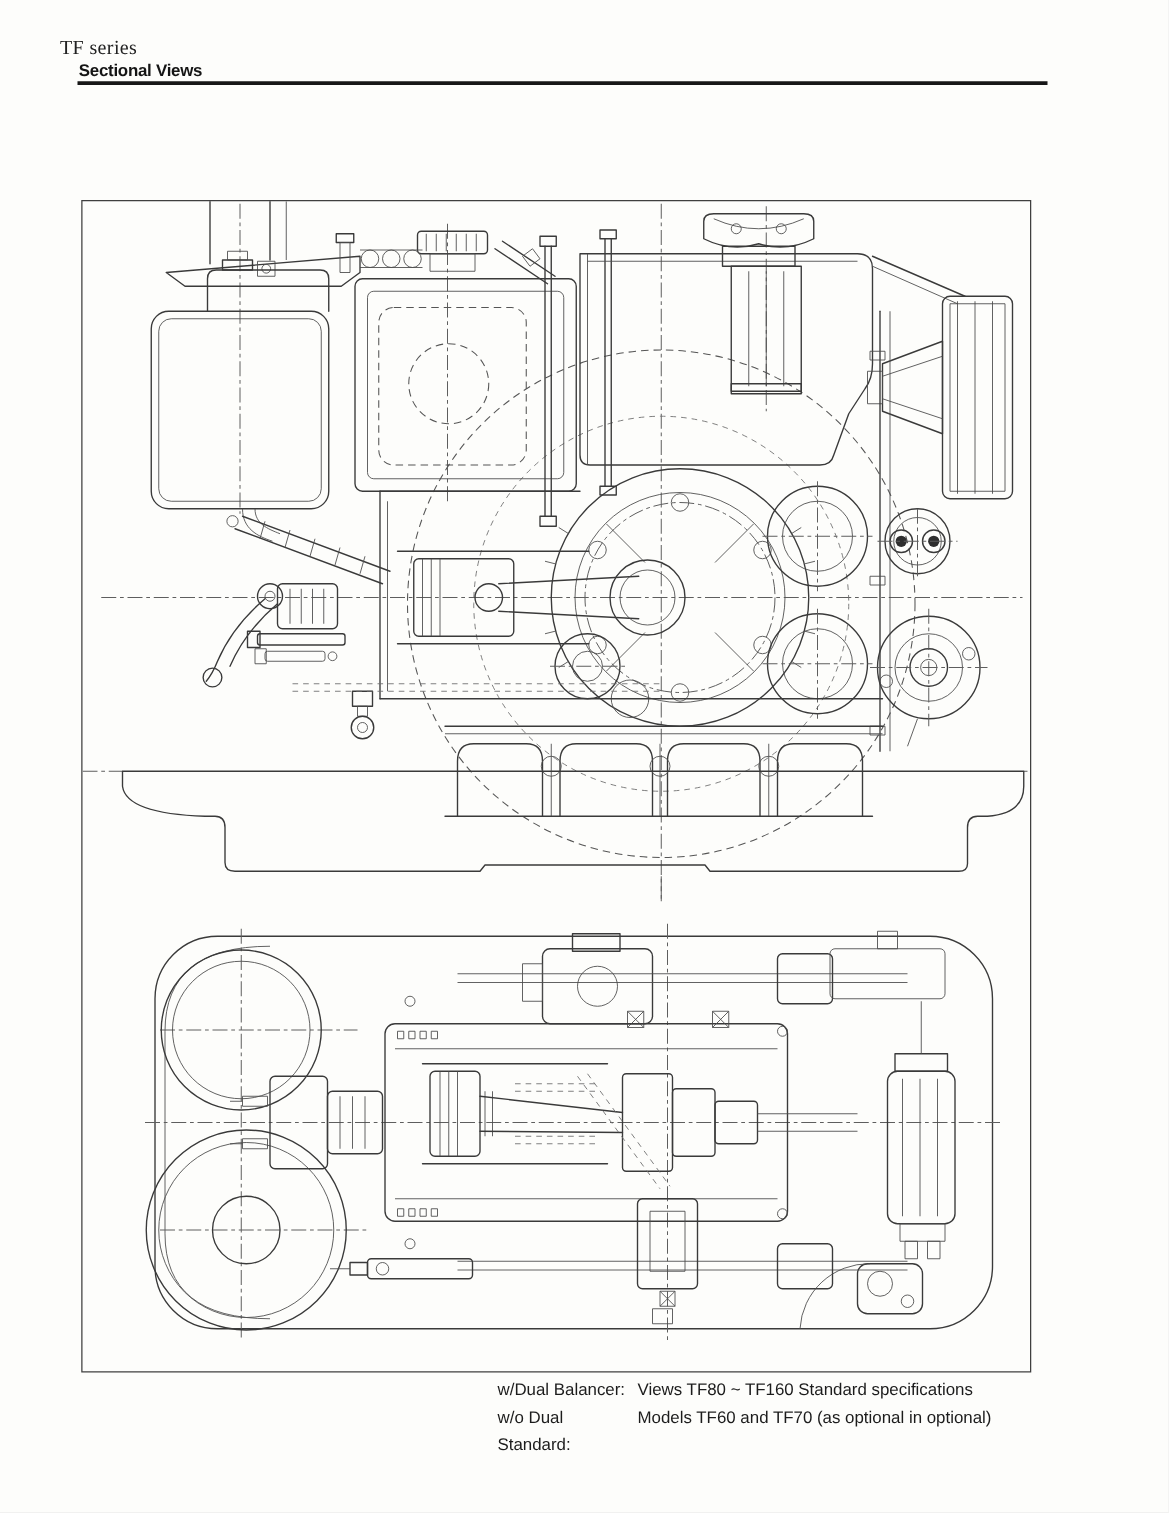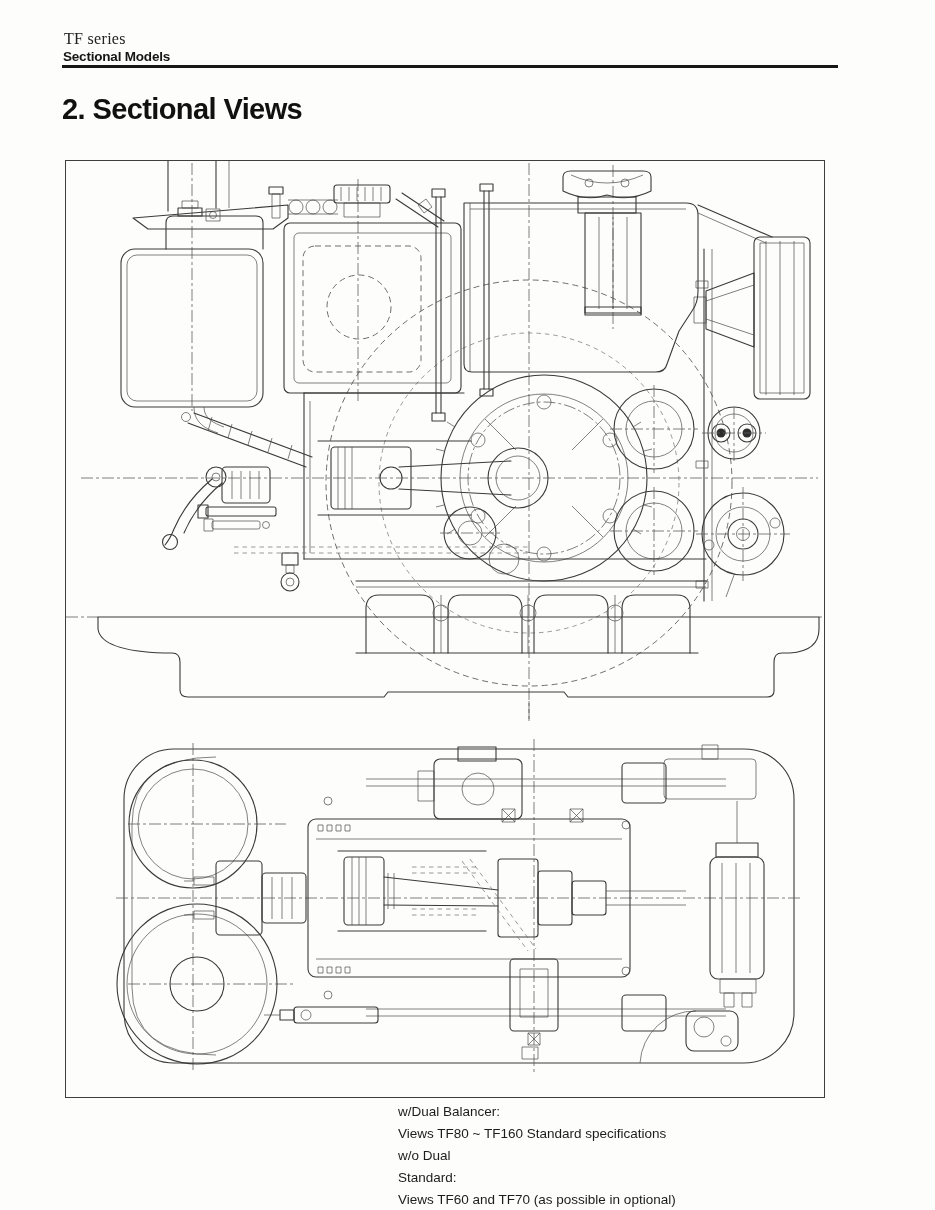--- a/index.html
+++ b/index.html
@@ -1,47 +1,46 @@
 <!DOCTYPE html>
 <html><head>
 <meta charset="utf-8">
 <style>
   html,body{margin:0;padding:0;background:#e8e8e8;}
   #page{position:relative;width:935px;height:1210px;background:#fdfdfb;overflow:hidden;
         font-family:"Liberation Sans",sans-serif;color:#1a1a1a;}
-  .hdr-series{position:absolute;left:64px;top:30px;font-family:"Liberation Serif",serif;
+  .hdr-series{position:absolute;left:48px;top:30px;font-family:"Liberation Serif",serif;
         font-size:16px;letter-spacing:.3px;color:#222;}
   .hdr-section{position:absolute;left:63px;top:49px;font-size:13.5px;font-weight:bold;
         letter-spacing:-.2px;color:#151515;}
   .hdr-rule{position:absolute;left:62px;top:65px;width:776px;height:3px;background:#171717;}
   .page-title{position:absolute;left:62px;top:93px;font-size:29px;font-weight:bold;
         letter-spacing:-.6px;color:#111;}
   .figure-frame{position:absolute;left:65px;top:160px;width:760px;height:938px;
         border:1.6px solid #3f3f3f;background:#fdfdfb;box-sizing:border-box;}
   .caption{position:absolute;left:398px;top:1101px;font-size:13.5px;color:#1c1c1c;}
-  .cap-row{display:flex;line-height:22px;flex-direction:column;}
+  .cap-row{display:flex;line-height:22px;}
   .cap-label{display:inline-block;width:112px;}
   .cap-value{display:inline-block;}
   svg{display:block;}
   .s1{fill:none;stroke:#3a3a3a;stroke-width:1.1;stroke-linejoin:round;stroke-linecap:round;}
   .s2{fill:none;stroke:#4c4c4c;stroke-width:.7;stroke-linejoin:round;}
   .cl{fill:none;stroke:#5e5e5e;stroke-width:.8;stroke-dasharray:12 3 3 3;}
   .dl{fill:none;stroke:#555;stroke-width:.85;stroke-dasharray:6 4;}
   .dl2{fill:none;stroke:#6e6e6e;stroke-width:.7;stroke-dasharray:4.5 4;}
   .dk{fill:#2e2e2e;stroke:none;}
 </style>
 </head>
 <body>
 
 <div id="page">
 
   <div class="hdr-series">TF series</div>
-  <div class="hdr-section">Sectional Models</div>
+  <div class="hdr-section">Sectional Views</div>
   <div class="hdr-rule"></div>
-  <div class="page-title">2. Sectional Views</div>
 
   <div class="figure-frame">
     <svg width="757" height="935" viewBox="0 0 757 935">
 
       <g>
 
         <g>
           <line class="cl" x1="15" y1="317" x2="752" y2="317"></line>
           <line class="cl" x1="463" y1="2" x2="463" y2="560"></line>
           <line class="cl" x1="126" y1="2" x2="126" y2="250"></line>
@@ -442,17 +441,17 @@
     </svg>
   </div>
 
   <div class="caption">
     <div class="cap-row">
       <span class="cap-label">w/Dual Balancer:</span>
       <span class="cap-value">Views TF80 ~ TF160 Standard specifications</span>
     </div>
     <div class="cap-row">
       <span class="cap-label">w/o Dual Standard:</span>
-      <span class="cap-value">Views TF60 and TF70 (as possible in optional)</span>
+      <span class="cap-value">Models TF60 and TF70 (as optional in optional)</span>
     </div>
   </div>
 
 </div>
 
 </body></html>

